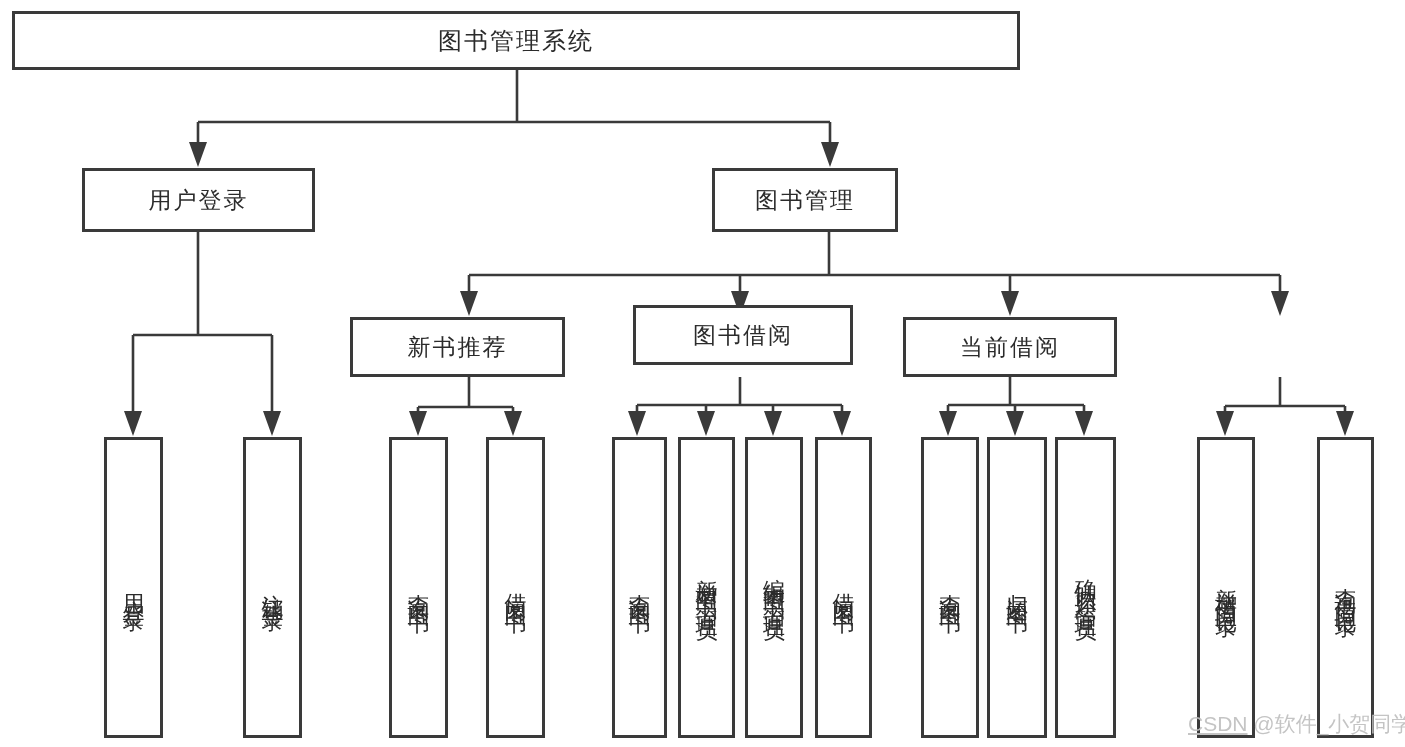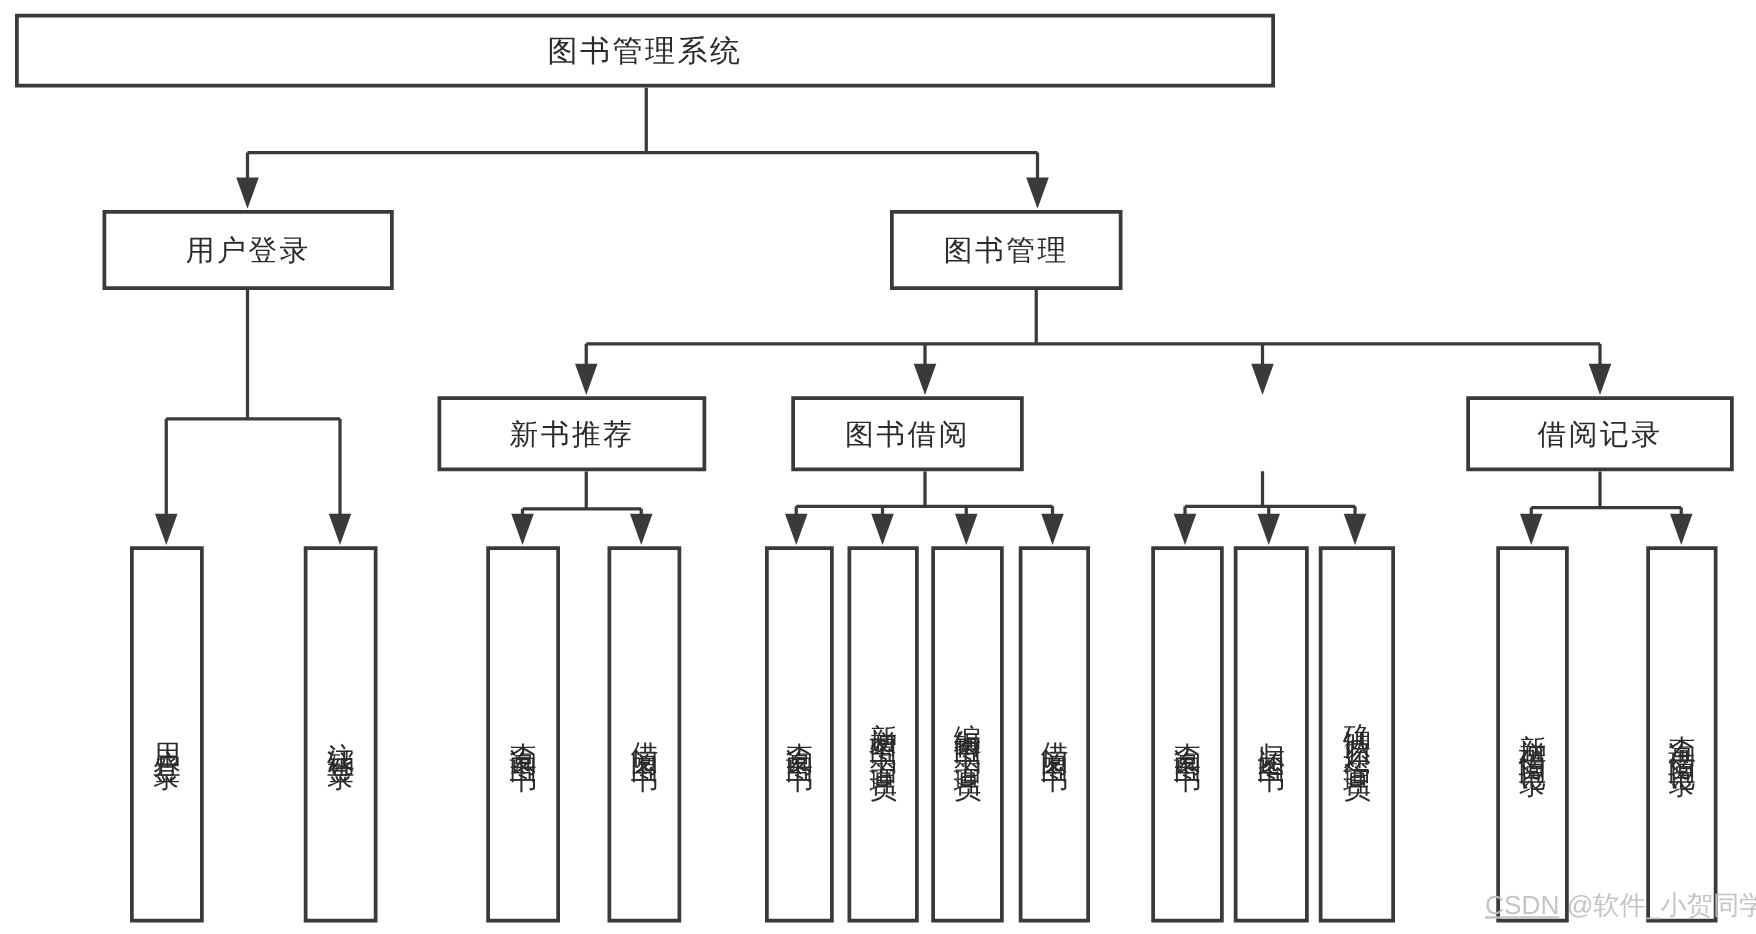--- a/index.html
+++ b/index.html
@@ -57,22 +57,22 @@
       M1075 411 L1093 411 L1084 436 Z
       M1216 411 L1234 411 L1225 436 Z  M1336 411 L1354 411 L1345 436 Z"></path>
   </svg>
 
   <div class="box h root" style="left:12px;top:11px;width:1008px;height:59px">图书管理系统</div>
 
   <div class="box h" style="left:82px;top:168px;width:233px;height:64px">用户登录</div>
   <div class="box h" style="left:712px;top:168px;width:186px;height:64px">图书管理</div>
 
   <div class="box h" style="left:350px;top:317px;width:215px;height:60px">新书推荐</div>
-  <div class="box h" style="left:633px;top:317px;width:186px;height:60px">图书借阅</div>
-  <div class="box h" style="left:1173px;top:317px;width:214px;height:60px">借阅记录</div>
+  <div class="box h" style="left:633px;top:305px;width:220px;height:60px">图书借阅</div>
+  <div class="box h" style="left:903px;top:317px;width:214px;height:60px">当前借阅</div>
 
   <div class="box v" style="left:104px;top:437px;width:59px;height:301px">用户登录</div>
   <div class="box v" style="left:243px;top:437px;width:59px;height:301px">注销登录</div>
 
   <div class="box v" style="left:389px;top:437px;width:59px;height:301px">查询图书</div>
   <div class="box v" style="left:486px;top:437px;width:59px;height:301px">借阅图书</div>
 
   <div class="box v" style="left:612px;top:437px;width:55px;height:301px">查询图书</div>
   <div class="box v" style="left:678px;top:437px;width:57px;height:301px">新增图书（管理员）</div>
   <div class="box v" style="left:745px;top:437px;width:58px;height:301px">编辑图书（管理员）</div>

